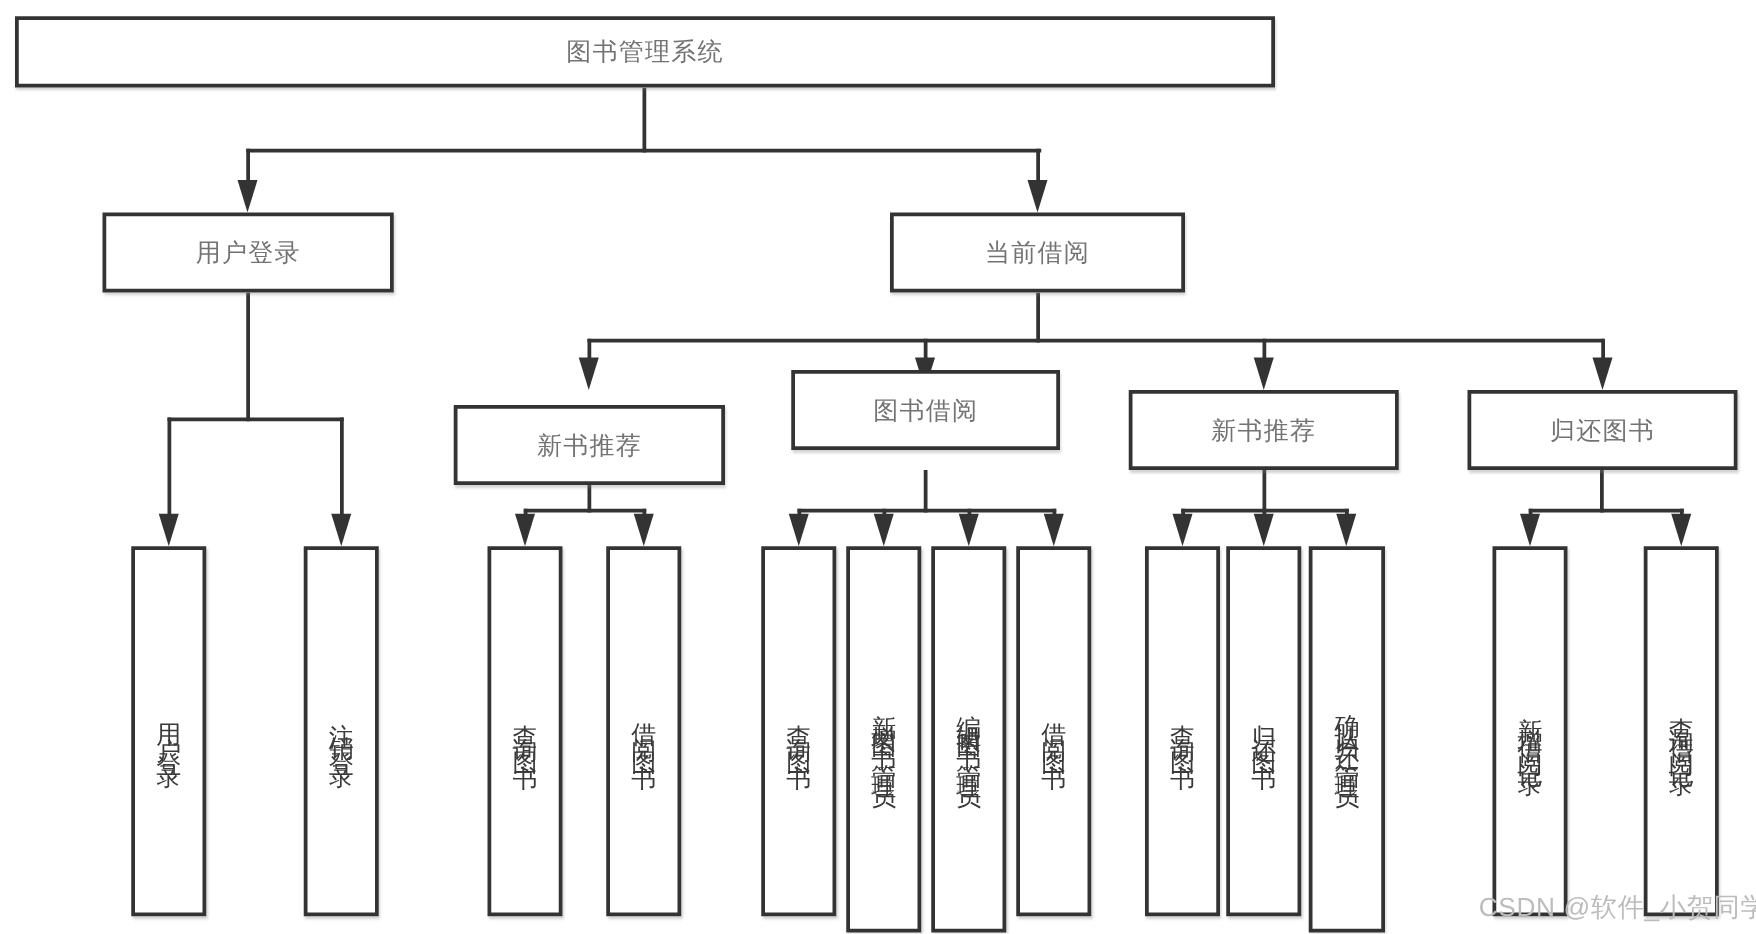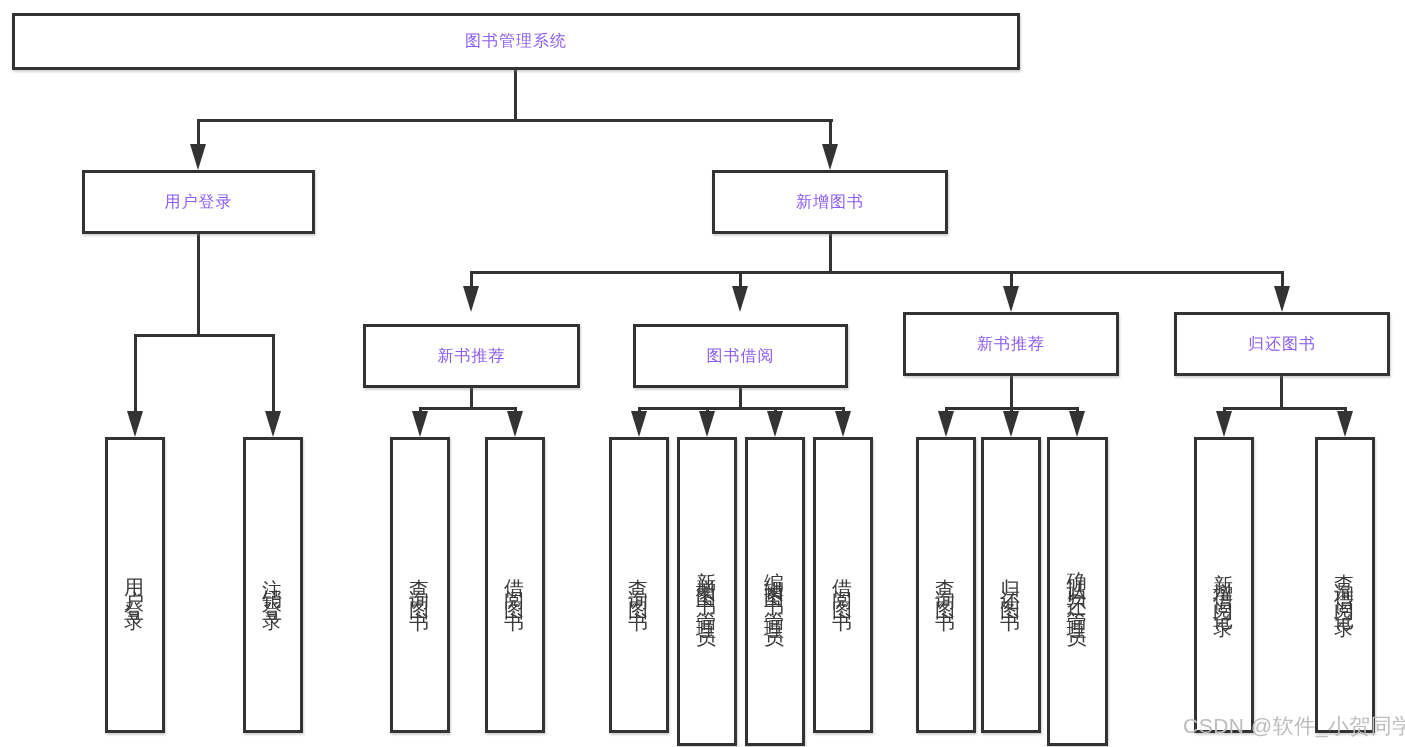--- a/index.html
+++ b/index.html
@@ -18,23 +18,23 @@
   .box {
     position: absolute;
     border: 3px solid #333333;
     background: #ffffff;
     display: grid;
     place-items: center;
     box-shadow: 1px 2px 2px rgba(130,130,130,0.35);
     z-index: 2;
   }
   .hnode {
-    font-size: 16px;
+    font-size: 20px;
     letter-spacing: 1px;
-    color: #8b5cf6;
+    color: #737373;
   }
   .leaf span {
     writing-mode: vertical-rl;
     font-size: 20px;
     letter-spacing: 11px;
     color: #3a3a3a;
     white-space: nowrap;
   }
   .leaf.long span { letter-spacing: 8px; }
   .leaf.mid span { letter-spacing: 9px; }
@@ -78,42 +78,42 @@
   <div class="box hnode" style="left:12px; top:13px; width:1008px; height:57px;">图书管理系统</div>
 
   <div class="vl" style="left:514px; top:70px; height:52px;"></div>
   <div class="hl" style="left:197px; top:119px; width:636px;"></div>
   <div class="vl" style="left:197px; top:119px; height:27px;"></div>
   <div class="arrow" style="left:190px; top:144px;"></div>
   <div class="vl" style="left:829px; top:119px; height:27px;"></div>
   <div class="arrow" style="left:822px; top:144px;"></div>
 
   <div class="box hnode" style="left:82px; top:170px; width:233px; height:64px;">用户登录</div>
-  <div class="box hnode" style="left:712px; top:170px; width:236px; height:64px;">新增图书</div>
+  <div class="box hnode" style="left:712px; top:170px; width:236px; height:64px;">当前借阅</div>
 
   <div class="vl" style="left:197px; top:234px; height:103px;"></div>
   <div class="hl" style="left:134px; top:334px; width:141px;"></div>
   <div class="vl" style="left:134px; top:334px; height:79px;"></div>
   <div class="arrow" style="left:127px; top:411px;"></div>
   <div class="vl" style="left:272px; top:334px; height:79px;"></div>
   <div class="arrow" style="left:265px; top:411px;"></div>
 
   <div class="vl" style="left:829px; top:234px; height:40px;"></div>
   <div class="hl" style="left:470px; top:271px; width:813px;"></div>
   <div class="vl" style="left:470px; top:271px; height:17px;"></div>
   <div class="arrow" style="left:463px; top:286px;"></div>
   <div class="vl" style="left:739px; top:271px; height:17px;"></div>
   <div class="arrow" style="left:732px; top:286px;"></div>
   <div class="vl" style="left:1010px; top:271px; height:17px;"></div>
   <div class="arrow" style="left:1003px; top:286px;"></div>
   <div class="vl" style="left:1281px; top:271px; height:17px;"></div>
   <div class="arrow" style="left:1274px; top:286px;"></div>
 
   <div class="box hnode" style="left:363px; top:324px; width:217px; height:64px;">新书推荐</div>
-  <div class="box hnode" style="left:633px; top:324px; width:215px; height:64px;">图书借阅</div>
+  <div class="box hnode" style="left:633px; top:296px; width:215px; height:64px;">图书借阅</div>
   <div class="box hnode" style="left:903px; top:312px; width:216px; height:64px;">新书推荐</div>
   <div class="box hnode" style="left:1174px; top:312px; width:216px; height:64px;">归还图书</div>
 
   <div class="vl" style="left:470px; top:376px; height:34px;"></div>
   <div class="hl" style="left:419px; top:407px; width:98px;"></div>
   <div class="vl" style="left:419px; top:407px; height:6px;"></div>
   <div class="arrow" style="left:412px; top:411px;"></div>
   <div class="vl" style="left:514px; top:407px; height:6px;"></div>
   <div class="arrow" style="left:507px; top:411px;"></div>
 

